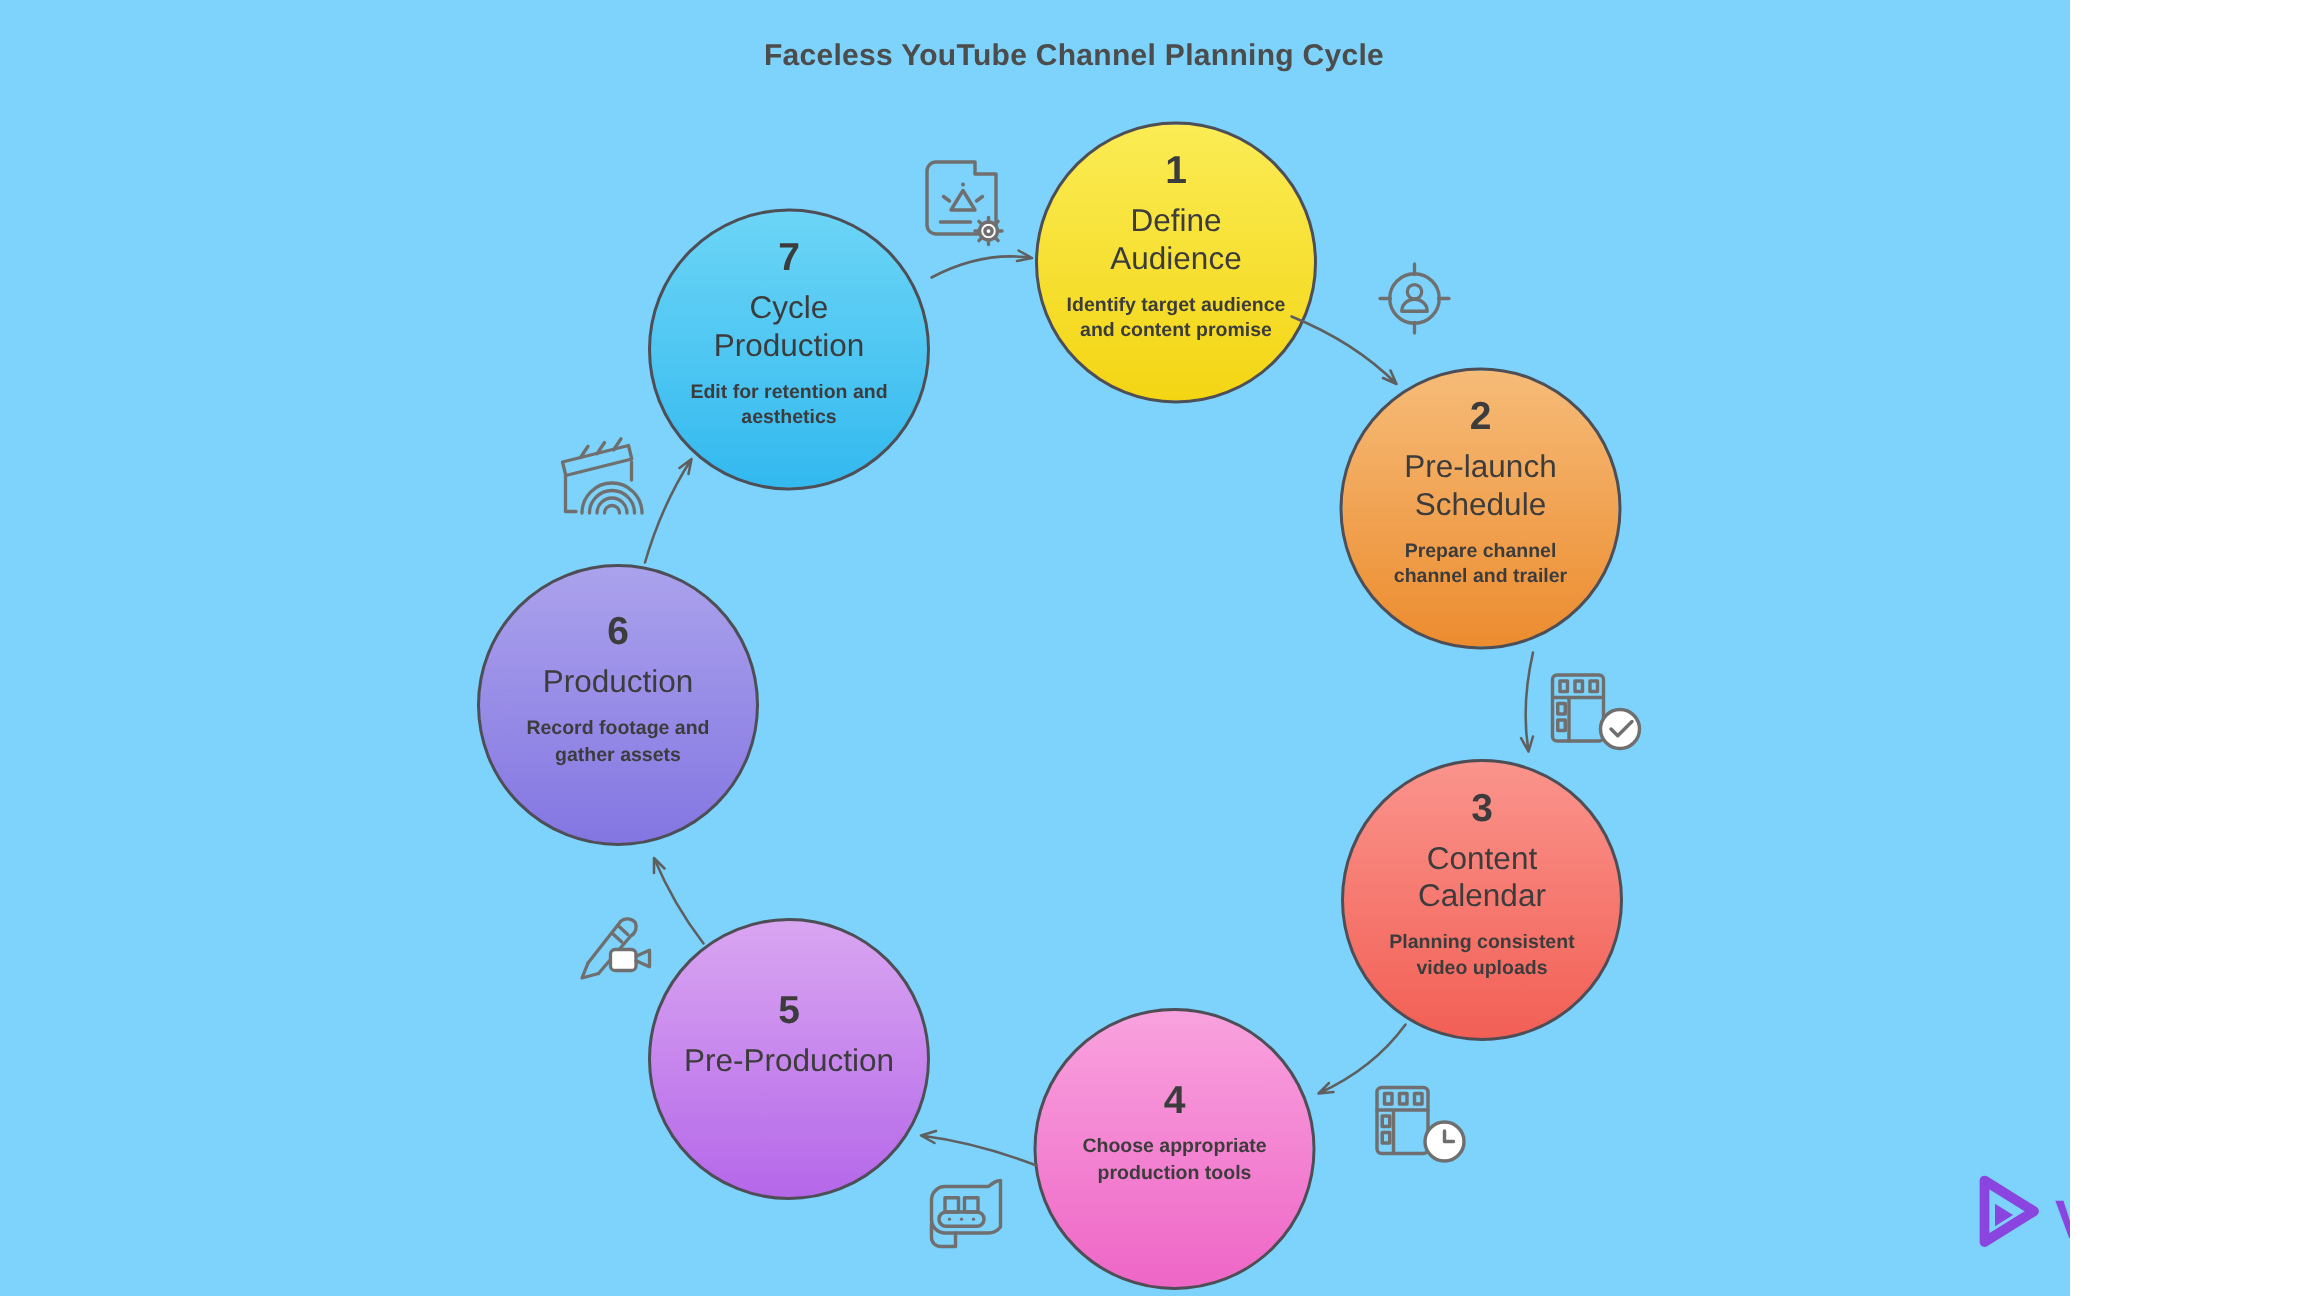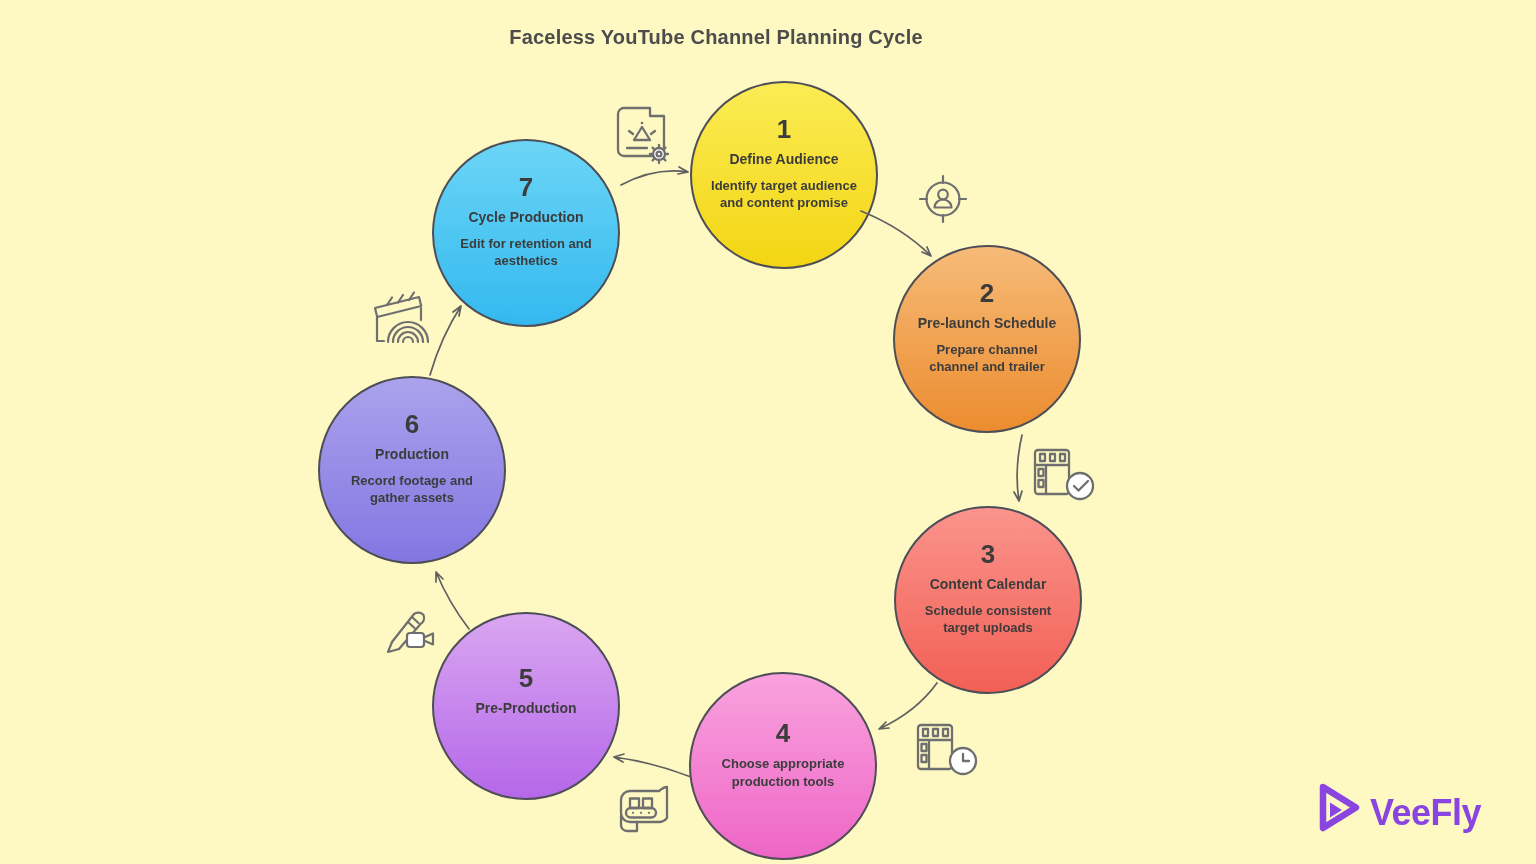--- a/index.html
+++ b/index.html
@@ -1,31 +1,31 @@
 <!DOCTYPE html>
 <html><head>
 <meta charset="utf-8">
 <style>
   html,body { margin:0; padding:0; background:#ffffff; }
   .canvas {
-    position:relative; width:1536px; height:864px; background:#fef9c3;
+    position:relative; width:1380px; height:864px; background:#7dd3fc;
     font-family:"Liberation Sans", sans-serif; overflow:hidden;
   }
   .page-title {
     position:absolute; left:416px; top:26px; width:600px; text-align:center;
     font-size:20px; font-weight:bold; color:#4c4c4c; letter-spacing:.2px;
   }
   .circle {
     position:absolute; width:188px; height:188px; border-radius:50%;
     border:2px solid #4e4e57; box-sizing:border-box;
     display:flex; flex-direction:column; align-items:center; justify-content:center;
     text-align:center; color:#3c3c3c; padding-bottom:24px;
   }
   .num    { font-size:26px; font-weight:bold; margin-bottom:6px; }
-  .stitle { font-size:14px; font-weight:bold; line-height:1.2; max-width:152px; margin-bottom:9px; }
+  .stitle { font-size:21px; font-weight:normal; line-height:1.2; max-width:152px; margin-bottom:9px; }
   .sdesc  { font-size:13px; font-weight:bold; line-height:1.32; max-width:168px; }
   .c1 { left:690px; top:81px;  }
   .c2 { left:893px; top:245px; }
   .c3 { left:894px; top:506px; }
   .c4 { left:689px; top:672px; }
   .c5 { left:432px; top:612px; }
   .c6 { left:318px; top:376px; }
   .c7 { left:432px; top:139px; }
   .c2 .sdesc { max-width:132px; }
   .c3 .sdesc, .c4 .sdesc, .c6 .sdesc, .c7 .sdesc { max-width:140px; }
@@ -51,21 +51,21 @@
     <div class="sdesc">Identify target audience and content promise</div>
   </div>
   <div class="circle c2" style="background: linear-gradient(rgb(246, 187, 120), rgb(236, 140, 47));">
     <div class="num">2</div>
     <div class="stitle">Pre-launch Schedule</div>
     <div class="sdesc">Prepare channel channel and trailer</div>
   </div>
   <div class="circle c3" style="background: linear-gradient(rgb(250, 148, 140), rgb(242, 95, 85));">
     <div class="num">3</div>
     <div class="stitle">Content Calendar</div>
-    <div class="sdesc">Schedule consistent target uploads</div>
+    <div class="sdesc">Planning consistent video uploads</div>
   </div>
   <div class="circle c4" style="background: linear-gradient(rgb(249, 162, 222), rgb(238, 102, 198));">
     <div class="num">4</div>
     <div class="sdesc">Choose appropriate production tools</div>
   </div>
   <div class="circle c5" style="background: linear-gradient(rgb(217, 166, 241), rgb(181, 103, 233));">
     <div class="num">5</div>
     <div class="stitle">Pre-Production</div>
   </div>
   <div class="circle c6" style="background: linear-gradient(rgb(171, 162, 236), rgb(132, 118, 226));">

